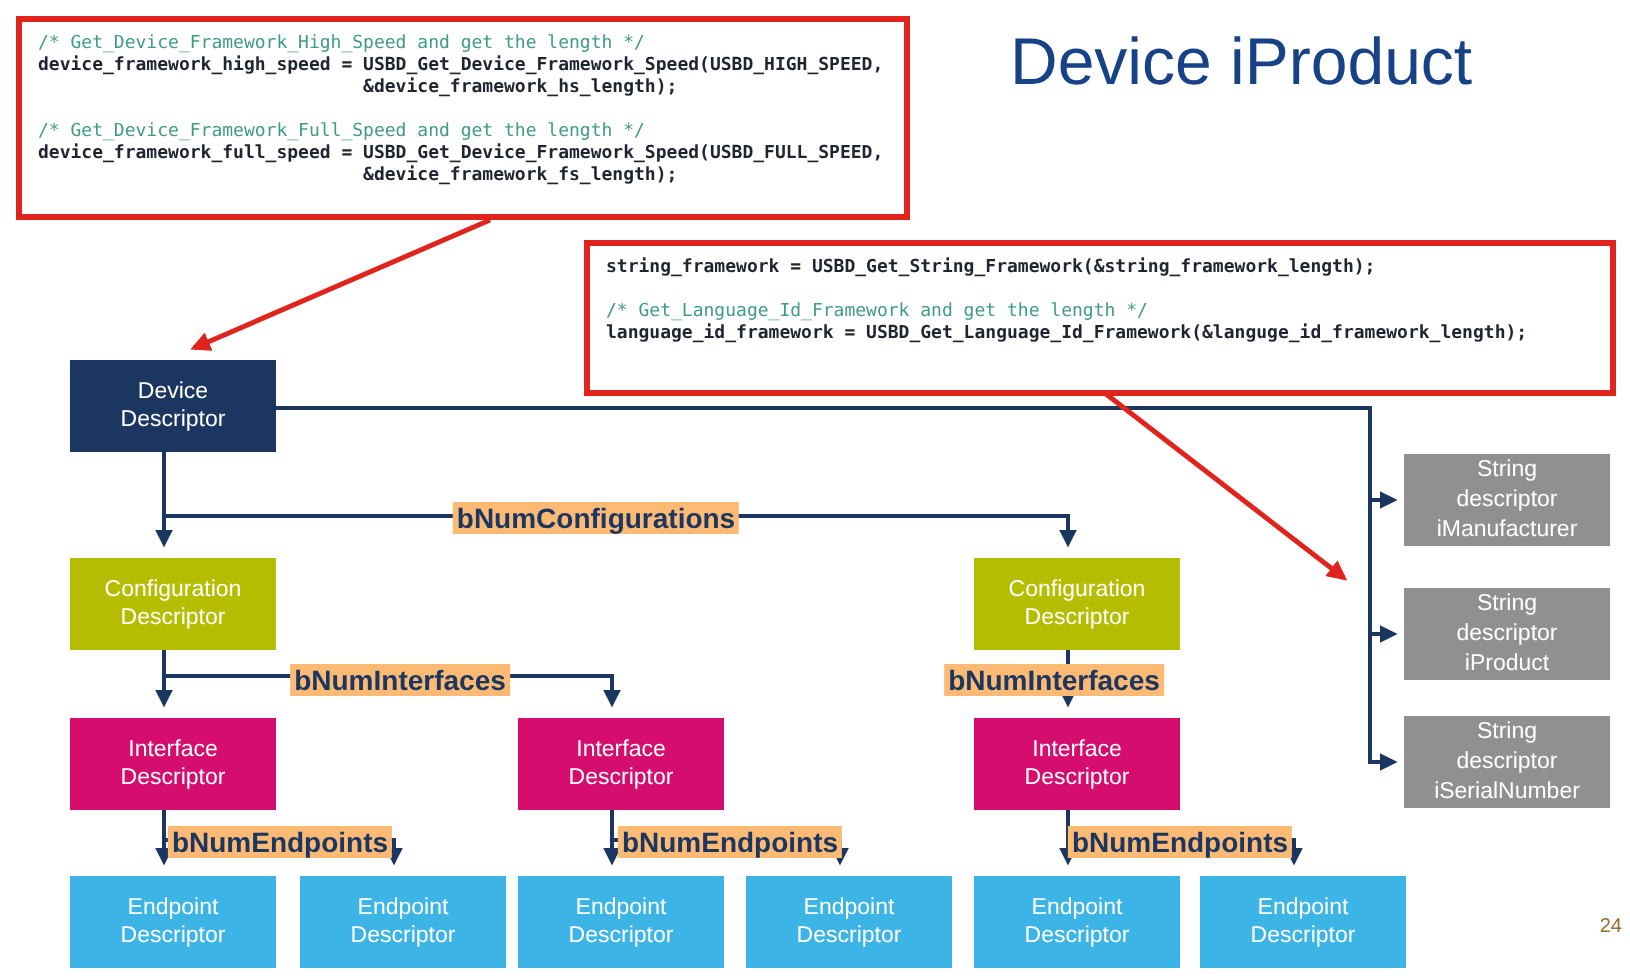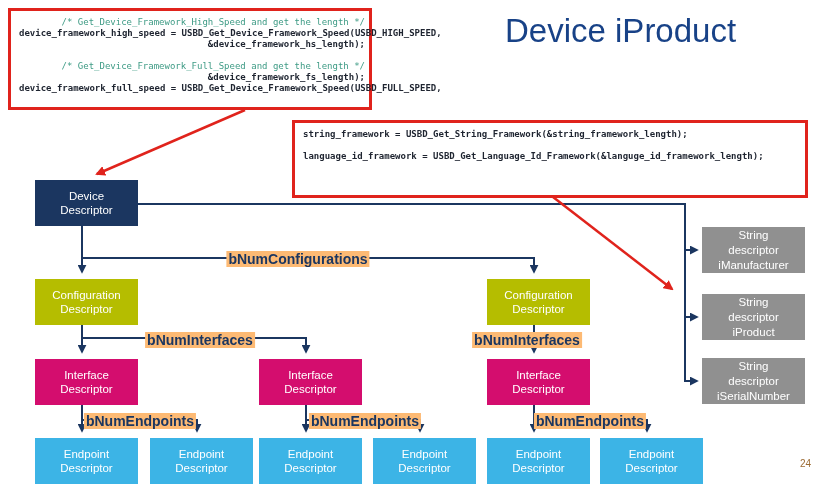--- a/index.html
+++ b/index.html
@@ -5,21 +5,21 @@
   html,body{margin:0;padding:0;background:#fff;}
   #slide{position:relative;width:815px;height:489px;background:#ffffff;overflow:hidden;
          font-family:"Liberation Sans",sans-serif;}
   
   .slide-title{position:absolute;left:505px;top:12px;width:305px;font-size:33px;
                color:#184287;font-weight:400;letter-spacing:0px;white-space:nowrap;}
   
   .code-box{position:absolute;background:#ffffff;border:3px solid #e0231c;
             font-family:"DejaVu Sans Mono","Liberation Mono",monospace;font-size:9px;
             line-height:11px;padding:6px 4px 4px 8px;box-sizing:border-box;}
-  #code1{left:8px;top:8px;width:364px;height:102px;text-align:right;}
+  #code1{left:8px;top:8px;width:447px;height:102px;}
   #code2{left:292px;top:120px;width:516px;height:78px;}
   .code-line{white-space:pre;height:11px;}
   .code-line.comment{color:#3e9b85;}
   .code-line.code{color:#1e2430;font-weight:700;}
   .code-line.blank{height:11px;}
   
   #wires{position:absolute;left:0;top:0;width:815px;height:489px;}
   
   .dbox{position:absolute;width:103px;height:46px;display:flex;align-items:center;
         justify-content:center;text-align:center;color:#ffffff;font-size:11.5px;
@@ -73,26 +73,27 @@
   </svg>
 
   <div class="slide-title">Device iProduct</div>
 
   <div id="code1" class="code-box">
       <div class="code-line comment">/* Get_Device_Framework_High_Speed and get the length */</div>
       <div class="code-line code">device_framework_high_speed = USBD_Get_Device_Framework_Speed(USBD_HIGH_SPEED,</div>
       <div class="code-line code">                              &amp;device_framework_hs_length);</div>
       <div class="code-line blank">&nbsp;</div>
       <div class="code-line comment">/* Get_Device_Framework_Full_Speed and get the length */</div>
+      <div class="code-line code">device_framework_full_speed = USBD_Get_Device_Framework_Speed(USBD_FULL_SPEED,</div>
       <div class="code-line code">                              &amp;device_framework_fs_length);</div>
-      <div class="code-line code">device_framework_full_speed = USBD_Get_Device_Framework_Speed(USBD_FULL_SPEED,</div>
     </div>
   <div id="code2" class="code-box">
       <div class="code-line code">string_framework = USBD_Get_String_Framework(&amp;string_framework_length);</div>
       <div class="code-line blank">&nbsp;</div>
+      <div class="code-line comment">/* Get_Language_Id_Framework and get the length */</div>
       <div class="code-line code">language_id_framework = USBD_Get_Language_Id_Framework(&amp;languge_id_framework_length);</div>
     </div>
 
   <div class="dbox navy" style="left:35px;top:180px;">Device
 Descriptor</div>
   <div class="dbox green" style="left:35px;top:279px;">Configuration
 Descriptor</div>
   <div class="dbox green" style="left:487px;top:279px;">Configuration
 Descriptor</div>
   <div class="dbox magenta" style="left:35px;top:359px;">Interface

